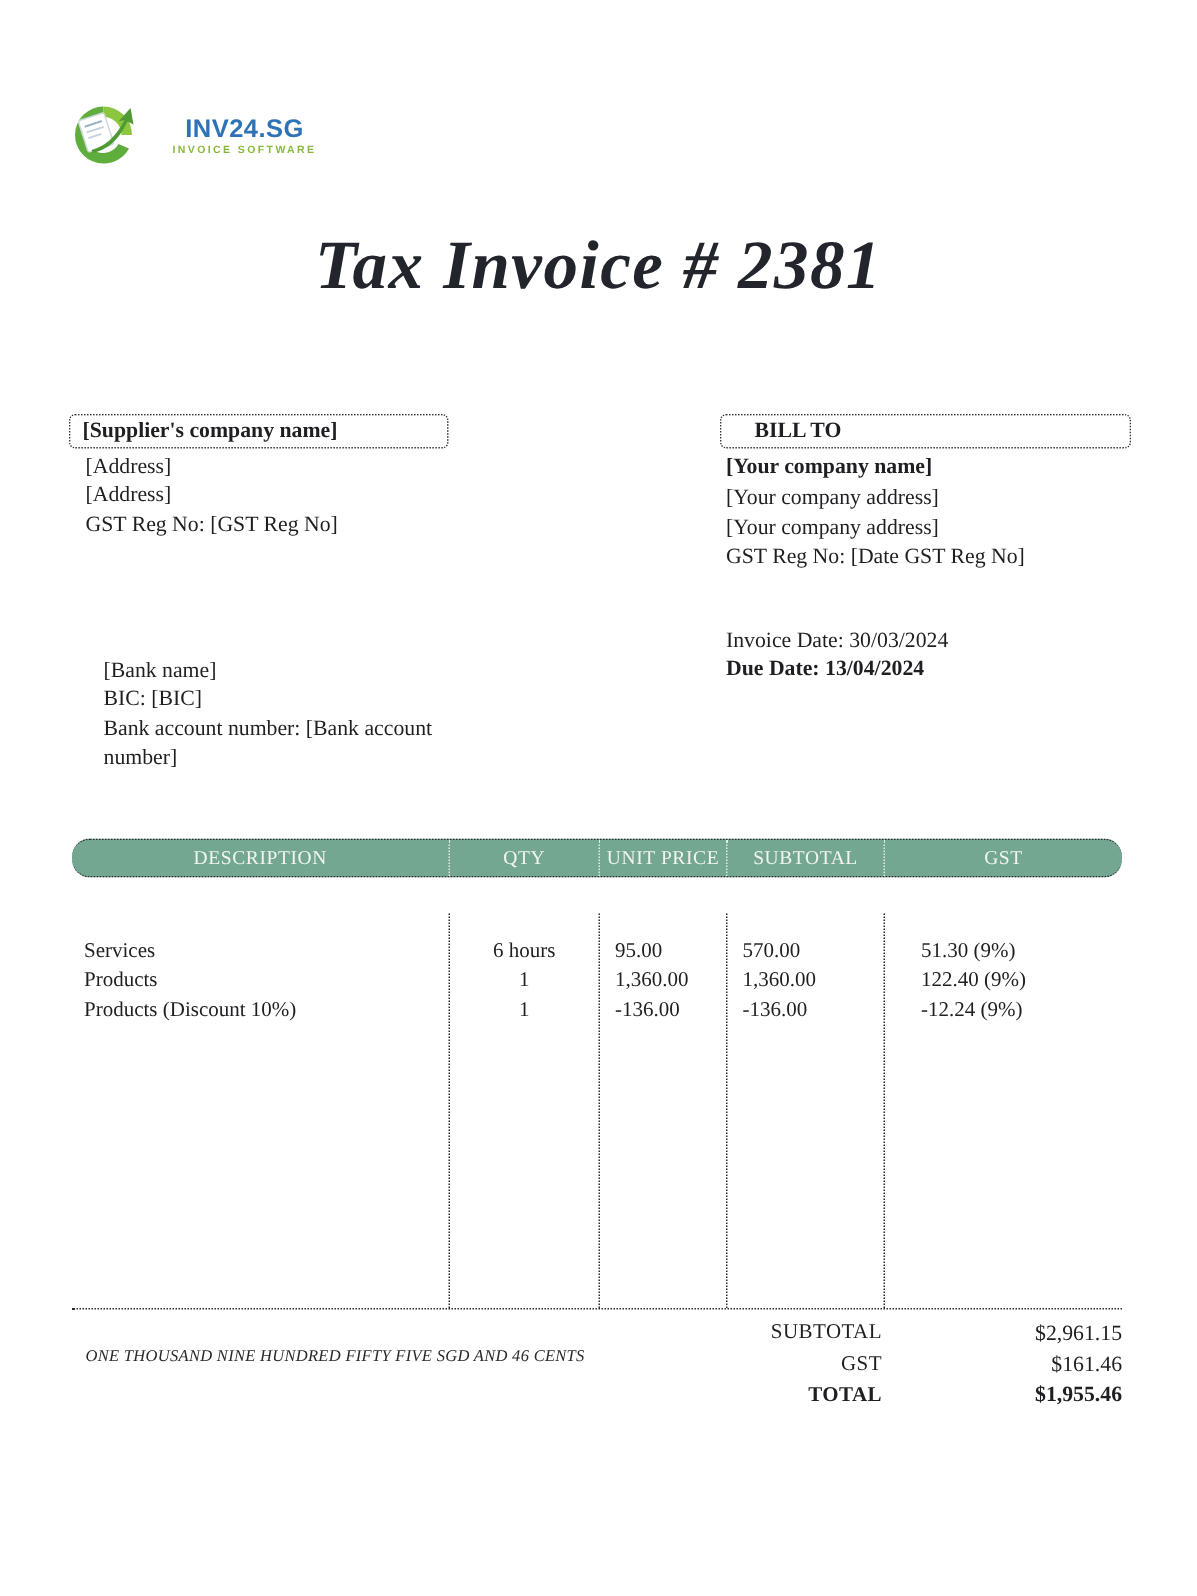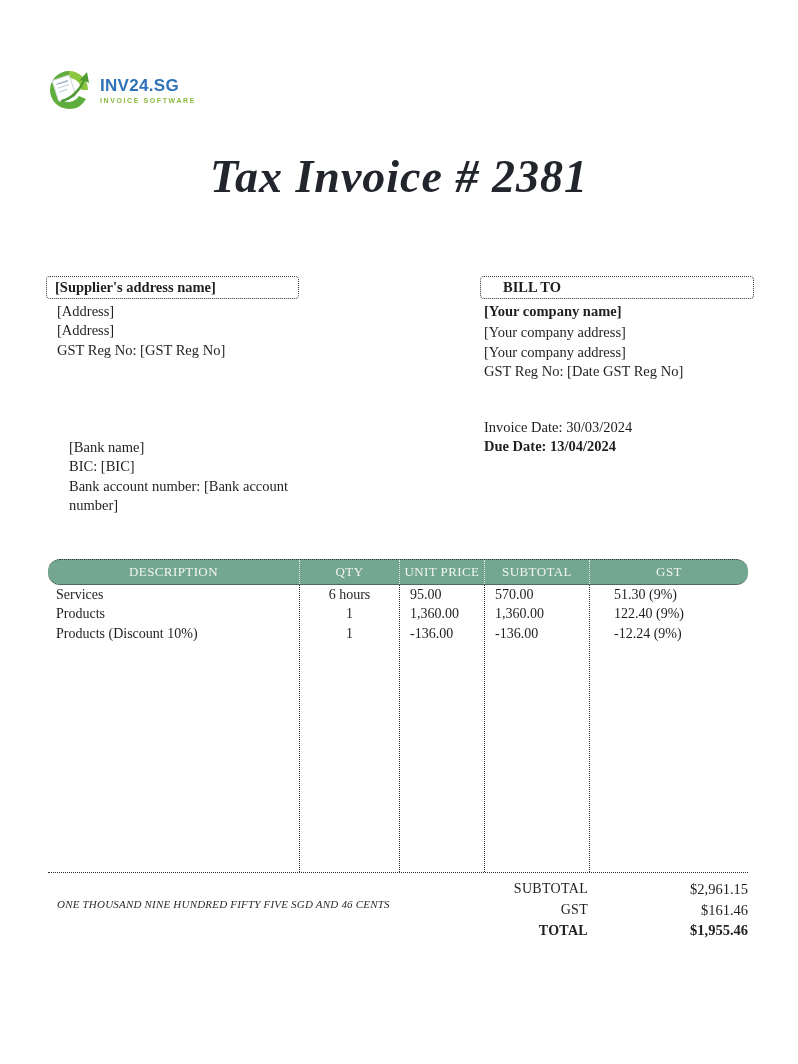--- a/index.html
+++ b/index.html
@@ -6,21 +6,21 @@
   html,body { background:#ffffff; }
   body { font-family:"Liberation Serif", serif; color:#1f1f23; }
   .page {
     position:relative; width:798px; height:1064px; background:#ffffff;
     overflow:hidden; margin:0 auto;
   }
 
   
   .logo { position:absolute; left:45px; top:68px; display:flex; align-items:center; }
   .logo-mark { width:50px; height:44px; }
-  .logo-textwrap { margin-left:5px; font-family:"Liberation Sans", sans-serif; }
+  .logo-textwrap { margin-left:20px; font-family:"Liberation Sans", sans-serif;text-align:center; }
   .logo-name { font-size:17px; font-weight:bold; color:#2e72b8; letter-spacing:0.3px; line-height:18px; }
   .logo-tagline { font-size:7px; color:#8ab83e; letter-spacing:1.6px; font-weight:bold; margin-top:2px; }
 
   
   .title {
     position:absolute; left:0; top:150px; width:100%;
     text-align:center; font-size:46px; font-style:italic; font-weight:bold;
     color:#22252c; letter-spacing:1px;
   }
 
@@ -50,21 +50,21 @@
   }
   .thead .th {
     color:#f2f6ee; font-size:13px; letter-spacing:0.4px; text-align:center;
     padding-top:4px; border-right:1px dotted #e3ece6;
   }
   .thead .th:last-child { border-right:none; }
   .tbody {
     display:grid; grid-template-columns:252px 100px 85px 105px 158px;
     height:288px; border-bottom:1px dotted #2b2b2b;
   }
-  .tcol { border-right:1px dotted #2b2b2b; padding-top:0; font-size:14px; line-height:19.3px; }
+  .tcol { border-right:1px dotted #2b2b2b; padding-top:16px; font-size:14px; line-height:19.3px;margin-top:24px; }
   .tcol:last-child { border-right:none; }
   .tcol .cell { white-space:nowrap; }
   .col-desc .cell { padding-left:8px; }
   .col-qty { text-align:center; }
   .col-price .cell { padding-left:10px; }
   .col-sub .cell { padding-left:10px; }
   .col-gst .cell { padding-left:24px; }
 
   
   .totals { position:absolute; left:400px; top:879px; width:348px; }
@@ -96,21 +96,21 @@
       <path d="M16 32 C24 30 32 24 38 12 L34 13 L42 4 L44 15 L40 13 C34 26 26 32 17 34 Z" fill="#4e9b33"></path>
     </svg>
     <div class="logo-textwrap">
       <div class="logo-name">INV24.SG</div>
       <div class="logo-tagline">INVOICE SOFTWARE</div>
     </div>
   </div>
 
   <div class="title">Tax Invoice # 2381</div>
 
-  <div class="dotted-box supplier-box">[Supplier's address name]</div>
+  <div class="dotted-box supplier-box">[Supplier's company name]</div>
   <div class="addr-block supplier-lines">
     <div>[Address]</div>
     <div>[Address]</div>
     <div>GST Reg No: [GST Reg No]</div>
   </div>
 
   <div class="dotted-box billto-box">BILL TO</div>
   <div class="addr-block billto-lines">
     <div class="co-name">[Your company name]</div>
     <div>[Your company address]</div>

